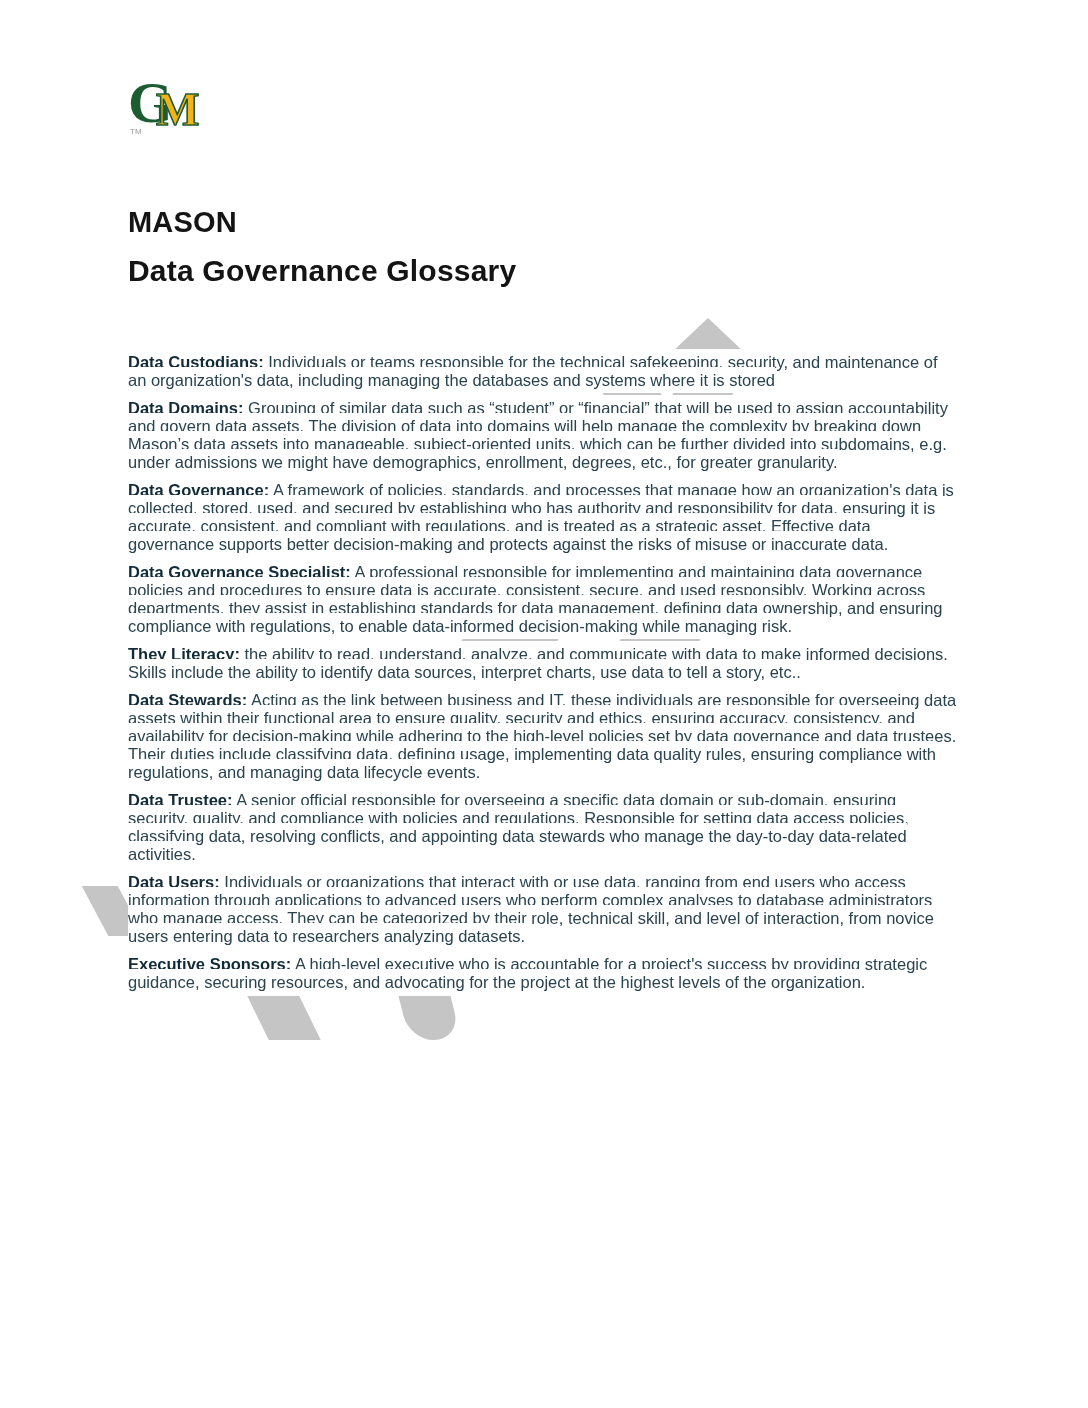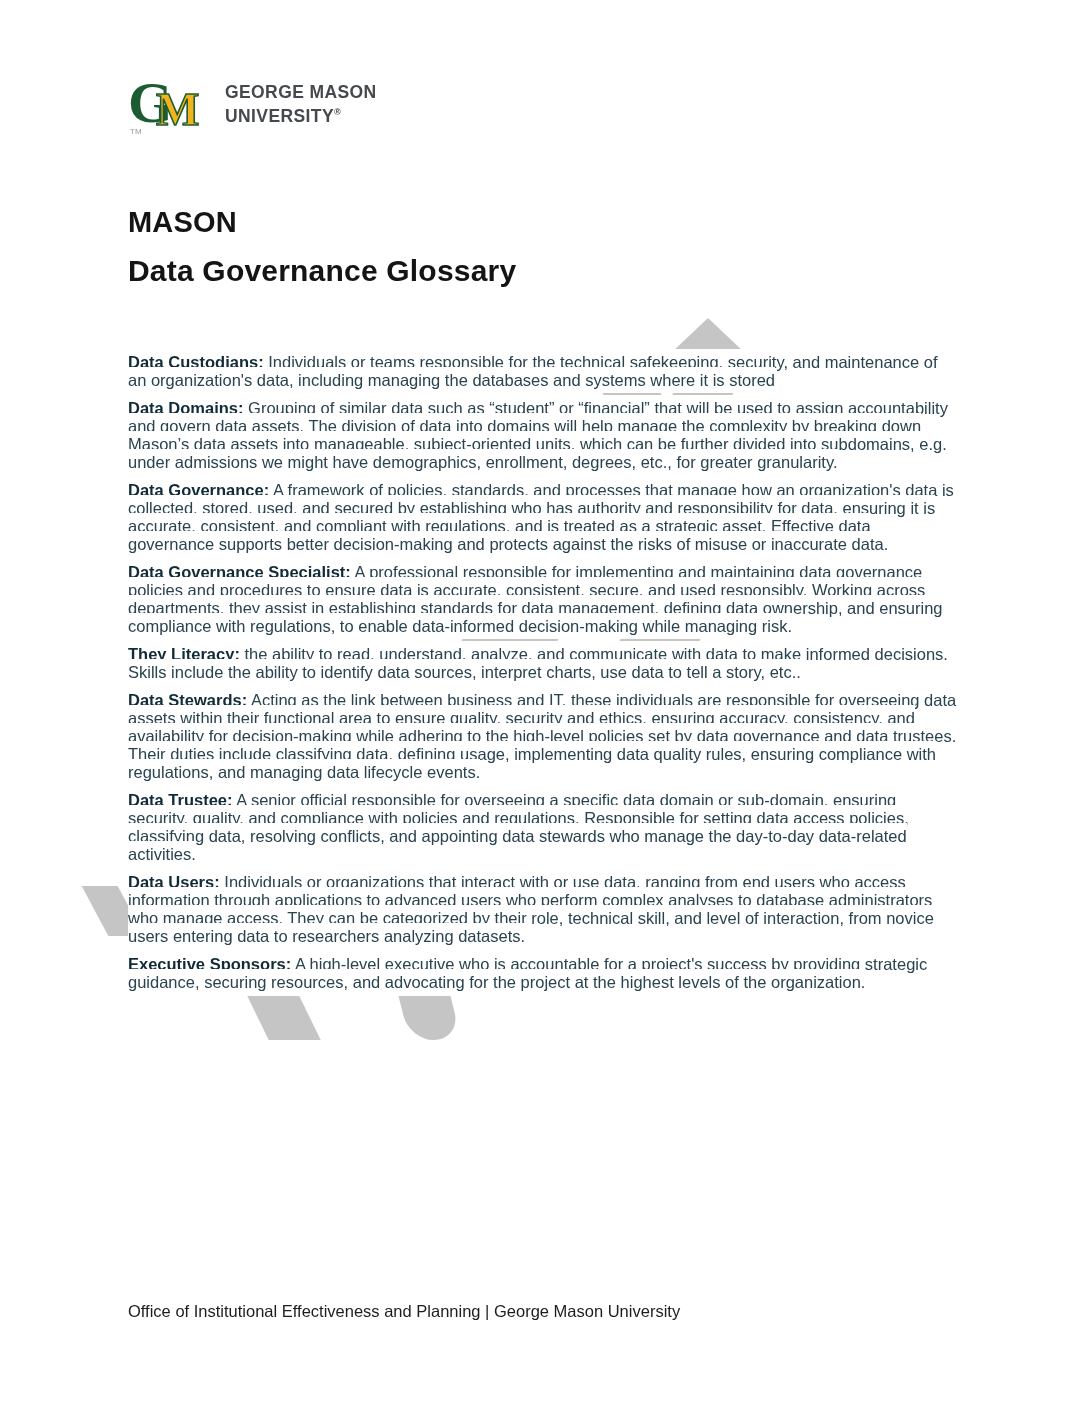--- a/index.html
+++ b/index.html
@@ -55,38 +55,33 @@
 </div>
 
 <div class="content">
 
   <div class="logo-row">
     <svg width="84" height="64" viewBox="0 0 84 64">
       <text x="0" y="50" font-family="Liberation Serif, serif" font-size="58" font-weight="bold" fill="#1d5c33">G</text>
       <text x="28" y="53" font-family="Liberation Serif, serif" font-size="46" font-weight="bold" fill="#f3b31b" stroke="#1d5c33" stroke-width="1.6">M</text>
       <text x="2" y="62" font-family="Liberation Sans, sans-serif" font-size="8" fill="#9a9a9a">TM</text>
     </svg>
-    <div class="logo-text">
-      <div>GEORGE MASON</div>
-      <div><span>UNIVERSITY</span><span class="reg">®</span></div>
-    </div>
   </div>
 
   <h1 class="title">MASON</h1>
   <h2 class="subtitle">Data Governance Glossary</h2>
 
   <div class="entries">
     <p class="entry"><span class="mask"><strong>Data Custodians:</strong><span>  Individuals or teams responsible for the technical safekeeping, security, and maintenance of an organization's data, including managing the databases and systems where it is stored</span></span></p>
     <p class="entry"><span class="mask"><strong>Data Domains:</strong><span>  Grouping of similar data such as “student” or “financial” that will be used to assign accountability and govern data assets. The division of data into domains will help manage the complexity by breaking down Mason’s data assets into manageable, subject-oriented units, which can be further divided into subdomains, e.g. under admissions we might have demographics, enrollment, degrees, etc., for greater granularity.</span></span></p>
     <p class="entry"><span class="mask"><strong>Data Governance:</strong><span> A framework of policies, standards, and processes that manage how an organization's data is collected, stored, used, and secured by establishing who has authority and responsibility for data, ensuring it is accurate, consistent, and compliant with regulations, and is treated as a strategic asset. Effective data governance supports better decision-making and protects against the risks of misuse or inaccurate data.</span></span></p>
     <p class="entry"><span class="mask"><strong>Data Governance Specialist:</strong><span> A professional responsible for implementing and maintaining data governance policies and procedures to ensure data is accurate, consistent, secure, and used responsibly. Working across departments, they assist in establishing standards for data management, defining data ownership, and ensuring compliance with regulations, to enable data-informed decision-making while managing risk.</span></span></p>
     <p class="entry"><span class="mask"><strong>They Literacy:</strong><span> the ability to read, understand, analyze, and communicate with data to make informed decisions. Skills include the ability to identify data sources, interpret charts, use data to tell a story, etc..</span></span></p>
     <p class="entry"><span class="mask"><strong>Data Stewards:</strong><span> Acting as the link between business and IT, these individuals are responsible for overseeing data assets within their functional area to ensure quality, security and ethics, ensuring accuracy, consistency, and availability for decision-making while adhering to the high-level policies set by data governance and data trustees. Their duties include classifying data, defining usage, implementing data quality rules, ensuring compliance with regulations, and managing data lifecycle events.</span></span></p>
     <p class="entry"><span class="mask"><strong>Data Trustee:</strong><span> A senior official responsible for overseeing a specific data domain or sub-domain, ensuring security, quality, and compliance with policies and regulations. Responsible for setting data access policies, classifying data, resolving conflicts, and appointing data stewards who manage the day-to-day data-related activities.</span></span></p>
     <p class="entry"><span class="mask"><strong>Data Users:</strong><span>  Individuals or organizations that interact with or use data, ranging from end users who access information through applications to advanced users who perform complex analyses to database administrators who manage access. They can be categorized by their role, technical skill, and level of interaction, from novice users entering data to researchers analyzing datasets.</span></span></p>
     <p class="entry"><span class="mask"><strong>Executive Sponsors:</strong><span> A high-level executive who is accountable for a project's success by providing strategic guidance, securing resources, and advocating for the project at the highest levels of the organization.</span></span></p>
   </div>
 
 </div>
 
 <div class="footer">
-  <div>Office of Institutional Effectiveness and Planning | George Mason University</div>
 </div>
 
 </body></html>

